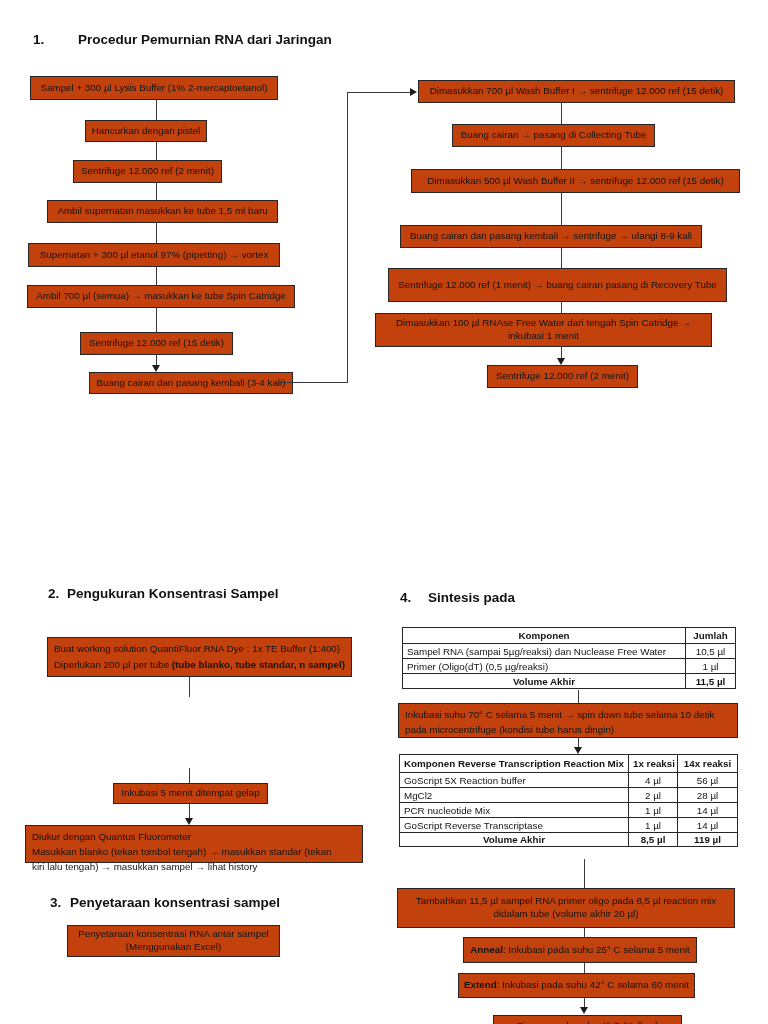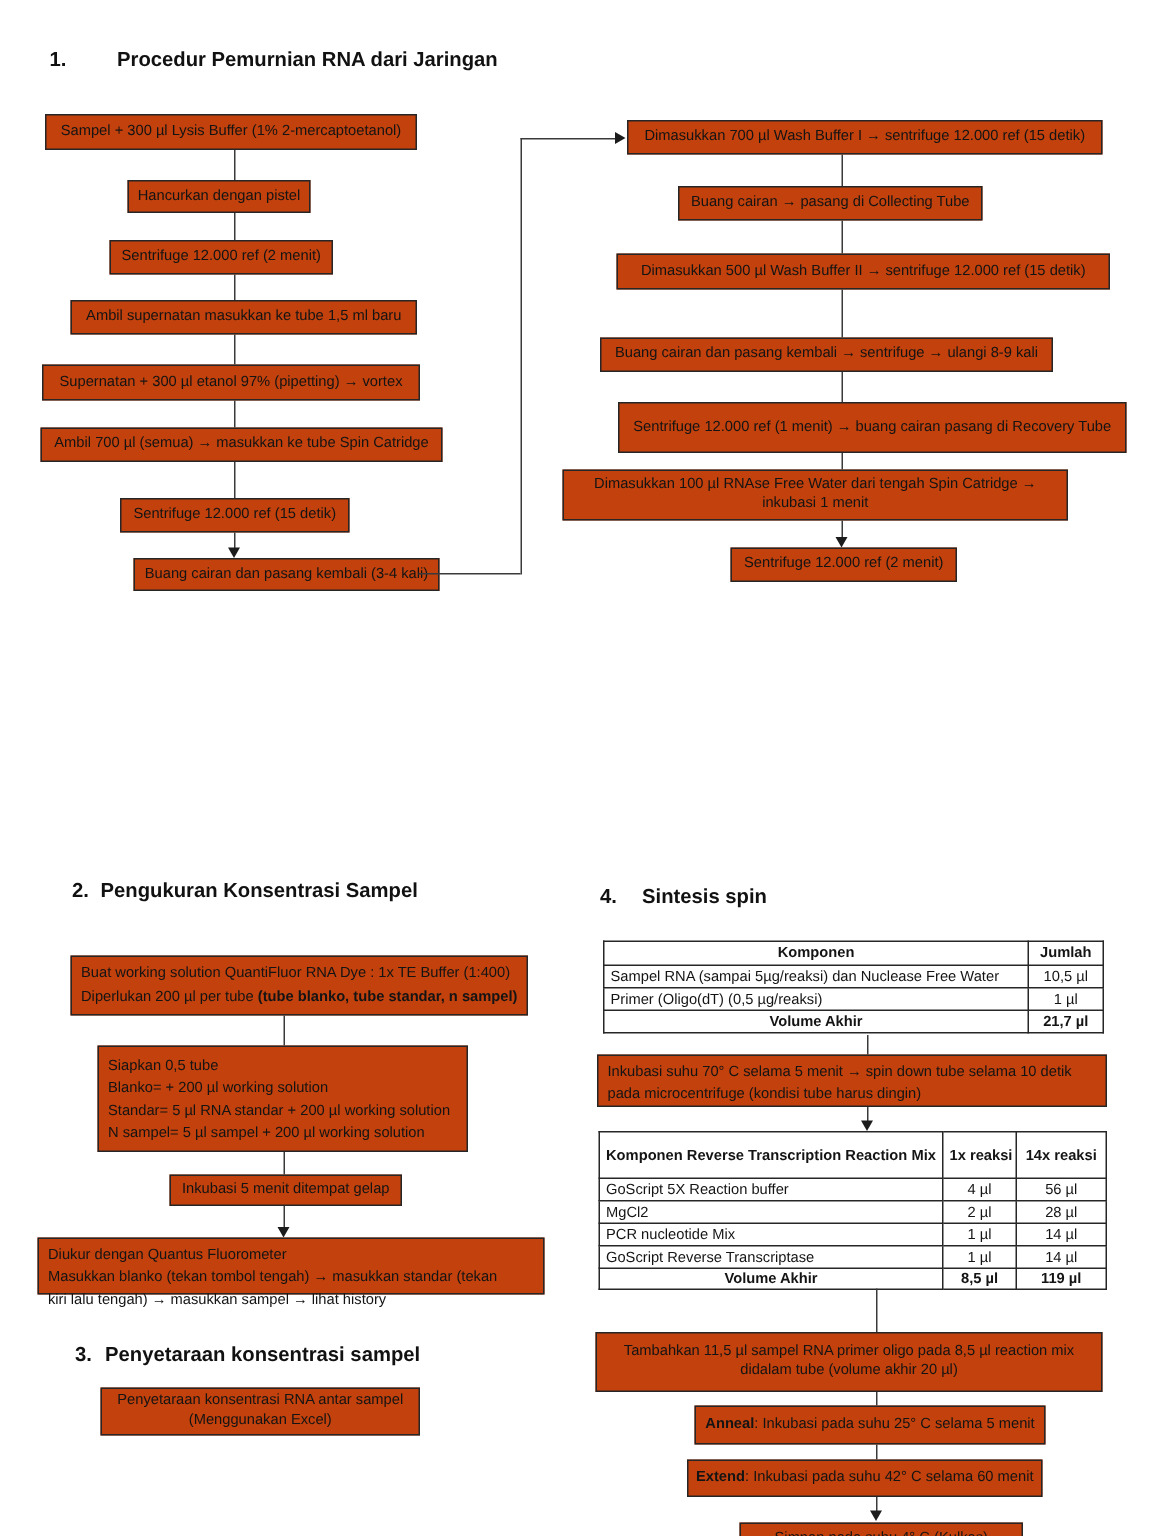--- a/index.html
+++ b/index.html
@@ -54,21 +54,21 @@
 
   <div class="hl" style="left:279px;top:382px;width:68px;"></div>
   <div class="vl" style="left:347px;top:92px;height:291px;"></div>
   <div class="hl" style="left:347px;top:92px;width:63px;"></div>
   <div class="aright" style="left:410px;top:88px;"></div>
 
   <div class="bx" style="left:418px;top:80px;width:317px;height:23px;">Dimasukkan 700 µl Wash Buffer I → sentrifuge 12.000 ref (15 detik)</div>
   <div class="bx" style="left:452px;top:124px;width:203px;height:23px;">Buang cairan → pasang di Collecting Tube</div>
   <div class="bx" style="left:411px;top:169px;width:329px;height:24px;">Dimasukkan 500 µl Wash Buffer II → sentrifuge 12.000 ref (15 detik)</div>
   <div class="bx" style="left:400px;top:225px;width:302px;height:23px;">Buang cairan dan pasang kembali → sentrifuge → ulangi 8-9 kali</div>
-  <div class="bx wrap" style="left:388px;top:268px;width:339px;height:34px;margin-left:24px;">Sentrifuge 12.000 ref (1 menit) → buang cairan pasang di Recovery Tube</div>
+  <div class="bx wrap" style="left:388px;top:268px;width:339px;height:34px;">Sentrifuge 12.000 ref (1 menit) → buang cairan pasang di Recovery Tube</div>
   <div class="bx wrap" style="left:375px;top:313px;width:337px;height:34px;">Dimasukkan 100 µl RNAse Free Water dari tengah Spin Catridge → inkubasi 1 menit</div>
   <div class="bx" style="left:487px;top:365px;width:151px;height:23px;">Sentrifuge 12.000 ref (2 menit)</div>
 
   <div class="vl" style="left:561px;top:103px;height:21px;"></div>
   <div class="vl" style="left:561px;top:147px;height:22px;"></div>
   <div class="vl" style="left:561px;top:193px;height:32px;"></div>
   <div class="vl" style="left:561px;top:248px;height:20px;"></div>
   <div class="vl" style="left:561px;top:302px;height:11px;"></div>
   <div class="vl" style="left:561px;top:347px;height:12px;"></div>
   <div class="adown" style="left:557px;top:358px;"></div>
@@ -77,26 +77,20 @@
     <span class="num" style="width:19px;">2.</span>
     <span>Pengukuran Konsentrasi Sampel</span>
   </div>
 
   <div class="bx la" style="left:47px;top:637px;width:305px;height:40px;line-height:16px;">
     <div>Buat working solution QuantiFluor RNA Dye : 1x TE Buffer (1:400)</div>
     <div><span>Diperlukan 200 µl per tube </span><span class="b">(tube blanko, tube standar, n sampel)</span></div>
   </div>
   <div class="vl" style="left:189px;top:677px;height:20px;"></div>
 
-  <div class="bx la" style="left:65px;top:697px;width:247px;height:71px;line-height:15px;padding-top:5px;">
-    <div>Siapkan 0,5 tube</div>
-    <div>Blanko= + 200 µl working solution</div>
-    <div>Standar= 5 µl RNA standar + 200 µl working solution</div>
-    <div>N sampel= 5 µl sampel + 200 µl working solution</div>
-  </div>
   <div class="vl" style="left:189px;top:768px;height:15px;"></div>
 
   <div class="bx" style="left:113px;top:783px;width:155px;height:21px;">Inkubasi 5 menit ditempat gelap</div>
   <div class="vl" style="left:189px;top:804px;height:16px;"></div>
   <div class="adown" style="left:185px;top:818px;"></div>
 
   <div class="bx la" style="left:25px;top:825px;width:338px;height:38px;line-height:15px;">
     <div>Diukur dengan Quantus Fluorometer</div>
     <div>Masukkan blanko (tekan tombol tengah) → masukkan standar (tekan</div>
     <div>kiri lalu tengah) → masukkan sampel → lihat history</div>
@@ -106,21 +100,21 @@
     <span class="num" style="width:20px;">3.</span>
     <span>Penyetaraan konsentrasi sampel</span>
   </div>
   <div class="bx wrap" style="left:67px;top:925px;width:213px;height:32px;flex-direction:column;">
     <div>Penyetaraan konsentrasi RNA antar sampel</div>
     <div>(Menggunakan Excel)</div>
   </div>
 
   <div class="hdr" style="left:400px;top:590px;">
     <span class="num" style="width:28px;">4.</span>
-    <span>Sintesis spin</span>
+    <span>Sintesis pada</span>
   </div>
 
   <table class="tb" style="left:402px;top:627px;width:333px;">
     <colgroup>
         <col style="width:283px;">
         <col style="width:50px;">
       </colgroup>
     <tbody>
         <tr style="height:16px;">
       <td class="c b">Komponen</td>
@@ -129,41 +123,41 @@
     <tr style="height:15px;">
       <td>Sampel RNA (sampai 5µg/reaksi) dan Nuclease Free Water</td>
       <td class="c">10,5 µl</td>
     </tr>
     <tr style="height:15px;">
       <td>Primer (Oligo(dT) (0,5 µg/reaksi)</td>
       <td class="c">1 µl</td>
     </tr>
     <tr style="height:15px;">
       <td class="c b">Volume Akhir</td>
-      <td class="c b">21,7 µl</td>
+      <td class="c b">11,5 µl</td>
     </tr>
   </tbody>
     </table>
   <div class="vl" style="left:578px;top:690px;height:13px;"></div>
 
   <div class="bx la" style="left:398px;top:703px;width:340px;height:35px;line-height:15px;">
     <div>Inkubasi suhu 70° C selama 5 menit → spin down tube selama 10 detik</div>
     <div>pada microcentrifuge (kondisi tube harus dingin)</div>
   </div>
   <div class="vl" style="left:578px;top:738px;height:11px;"></div>
   <div class="adown" style="left:574px;top:747px;"></div>
 
   <table class="tb" style="left:399px;top:754px;width:338px;">
     <colgroup>
         <col style="width:229px;">
         <col style="width:49px;">
         <col style="width:60px;">
       </colgroup>
     <tbody>
-        <tr style="height:31px;margin-left:12px;">
+        <tr style="height:18px;margin-left:12px;">
       <td class="b">Komponen Reverse Transcription Reaction Mix</td>
       <td class="c b">1x reaksi</td>
       <td class="c b">14x reaksi</td>
     </tr>
     <tr style="height:15px;">
       <td>GoScript 5X Reaction buffer</td>
       <td class="c">4 µl</td>
       <td class="c">56 µl</td>
     </tr>
     <tr style="height:15px;">

